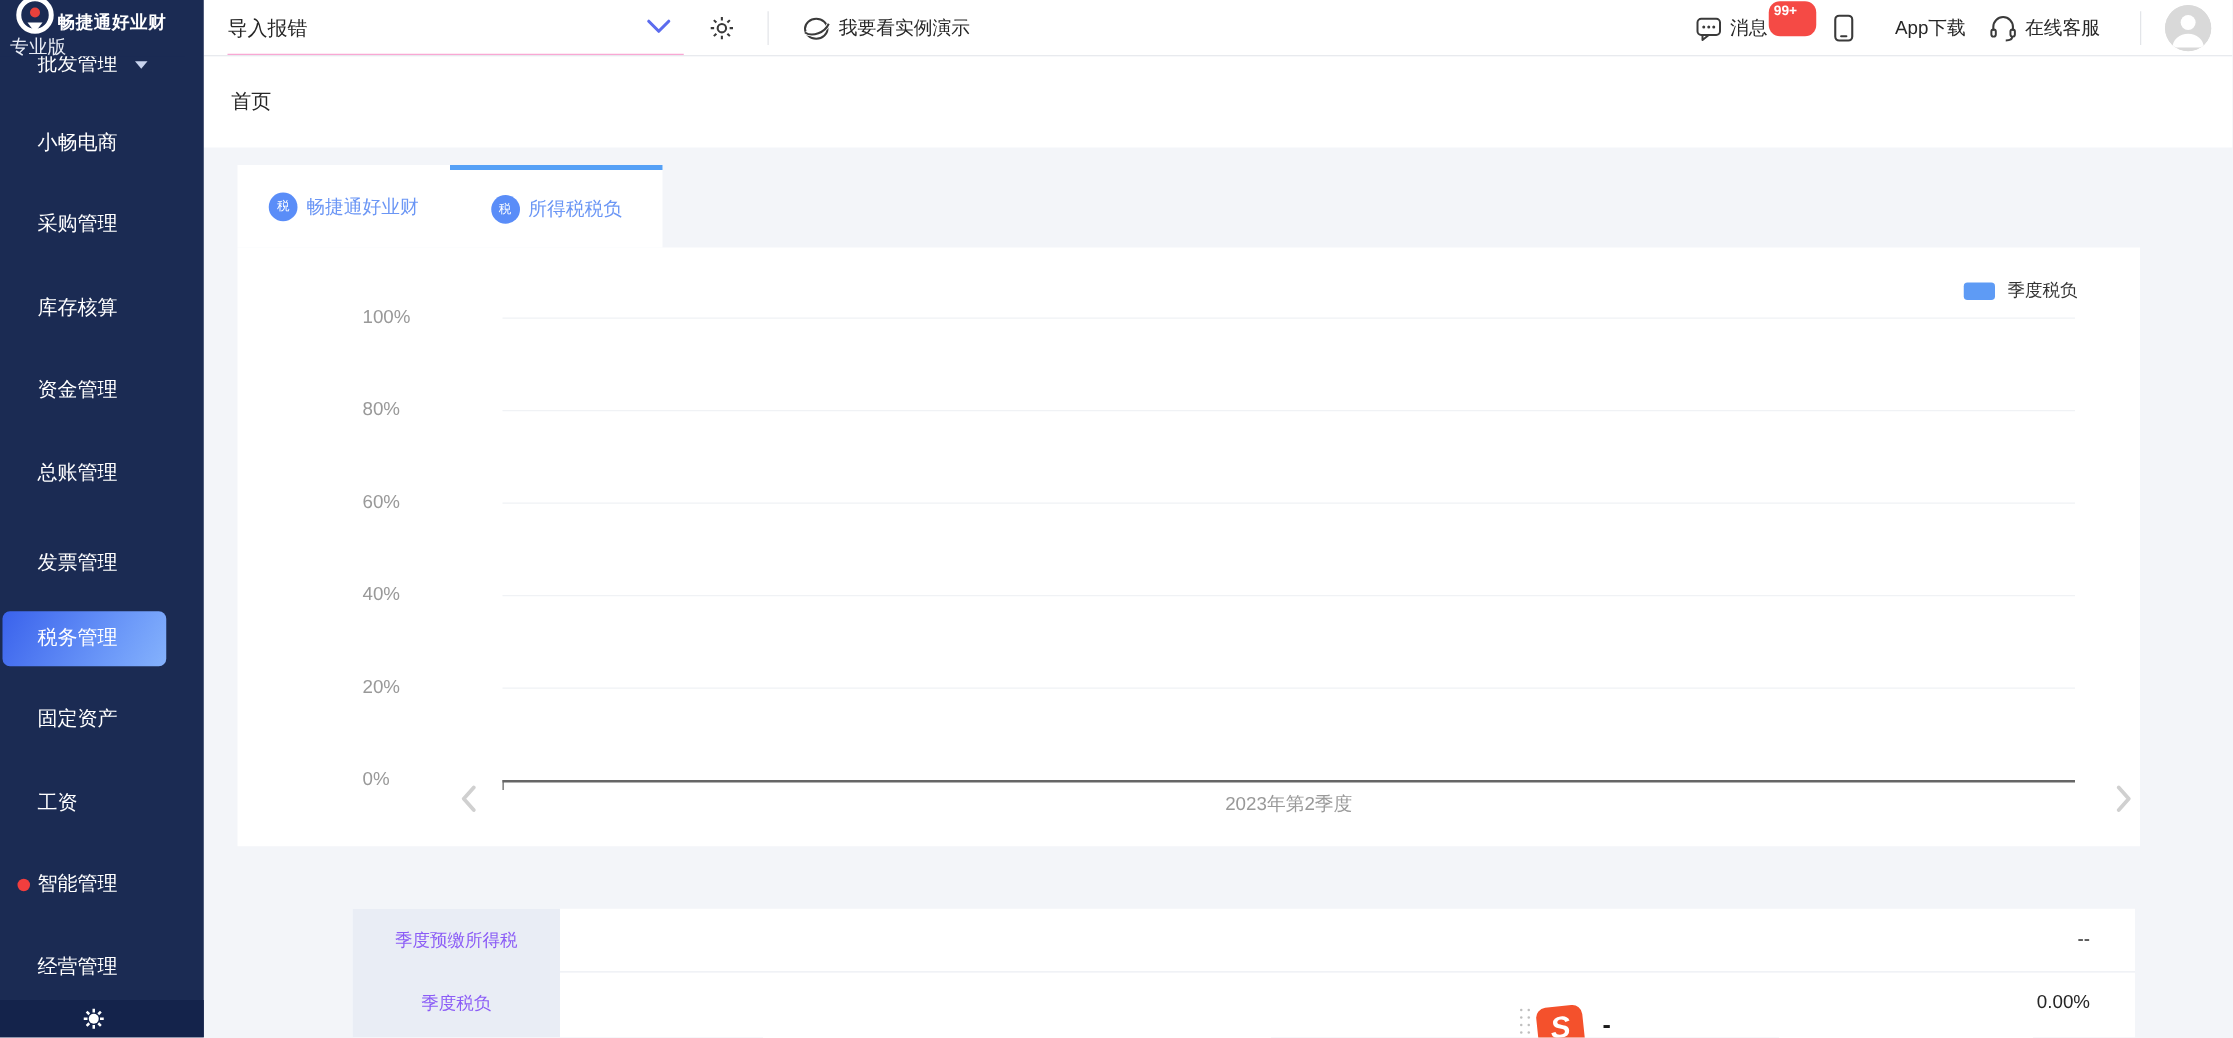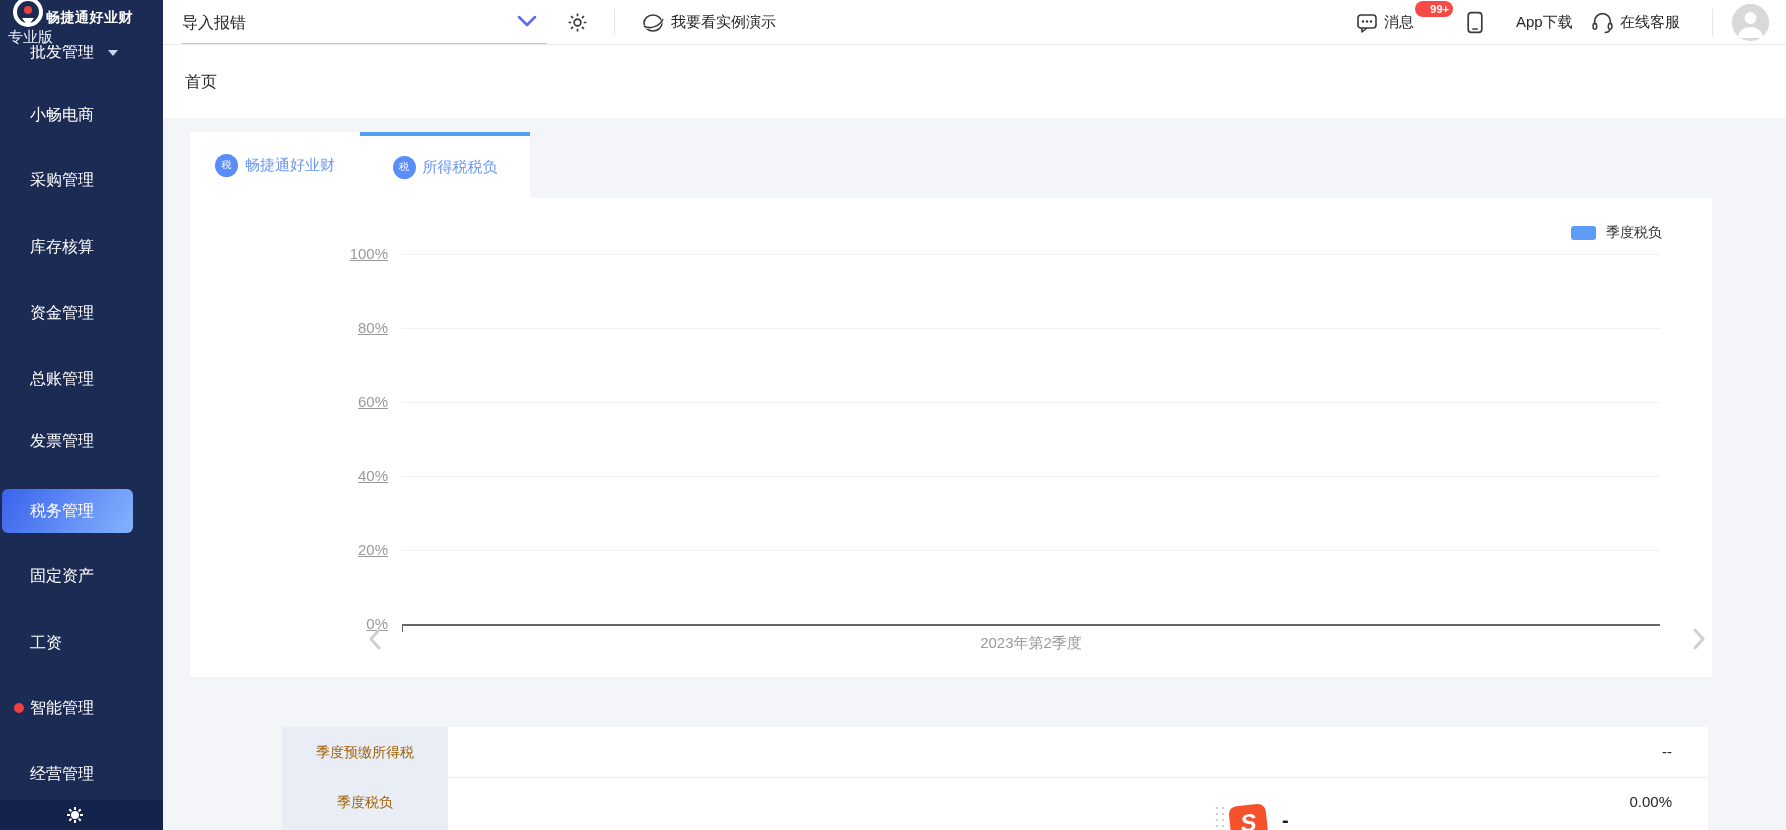--- a/index.html
+++ b/index.html
@@ -23,21 +23,21 @@
   #side-gear { position:absolute; left:66px; top:6px; }
 
   
   #topbar { left:163px; top:0; width:1623px; height:45px; background:#FFF; border-bottom:1px solid #E8EAEE; z-index:20; }
   .tb-text { color:#262626; font-size:15px; }
   #import-select { position:absolute; left:19px; top:0; width:365px; height:44px; border-bottom:1px solid #f9a8d4; cursor:pointer; }
   #import-select .val { position:absolute; left:0; top:13px; font-size:16px; color:#262626; }
   #import-chevron { position:absolute; right:10px; top:15px; }
   .vdivider { position:absolute; top:9px; width:1px; height:27px; background:#E3E5E9; }
   .tb-group { position:absolute; top:0; height:45px; display:flex; align-items:center; gap:6px; cursor:pointer; }
-  #badge-99 { position:absolute; left:1252px; top:1px; min-width:38px; height:16px; background:#F54A45; color:#FFF; font-size:11px; font-weight:bold; border-radius:9px; text-align:right; line-height:16px; padding:0 4px; z-index:3; }
+  #badge-99 { position:absolute; left:1252px; top:1px; min-width:38px; height:28px; background:#F54A45; color:#FFF; font-size:11px; font-weight:bold; border-radius:9px; text-align:left; line-height:16px; padding:0 4px; z-index:3; }
   #avatar { position:absolute; left:1569px; top:4px; width:37px; height:37px; border-radius:50%; background:#D9D9D9; overflow:hidden; cursor:pointer; }
 
   
   #tabbar { left:163px; top:45px; width:1623px; height:73px; background:#FFF; z-index:10; }
   #tab-home { position:absolute; left:22px; top:0; height:73px; line-height:73px; font-size:16px; color:#262626; cursor:pointer; }
   #tab-active { position:absolute; left:90px; top:7px; width:182px; height:66px; background:#5F7BF0; color:#FFF; font-size:16px; display:flex; align-items:center; justify-content:center; gap:10px; cursor:pointer; }
   #tab-active .x { font-size:15px; opacity:.95; cursor:pointer; }
 
   
   #content-bg { left:163px; top:118px; width:1623px; height:712px; background:#F3F5F9; }
@@ -47,30 +47,30 @@
   #subtab-1 { left:190px; }
   #subtab-2 { left:360px; border-top:4px solid #55A0F6; }
   .subtab-icon { width:23px; height:23px; border-radius:50%; background:#5A8DF8; color:#FFF; font-size:10px; display:flex; align-items:center; justify-content:center; flex:none; }
 
   
   #chart-card { left:190px; top:198px; width:1522px; height:479px; background:#FFF; }
   #legend { position:absolute; left:1381px; top:26px; display:flex; align-items:center; gap:10px; }
   #legend-swatch { width:25px; height:14px; border-radius:3px; background:#5E9BF5; }
   #legend-label { font-size:14px; color:#333; }
   .gridline { position:absolute; left:212px; width:1258px; height:1px; background:#F0F2F5; }
-  .ytick { position:absolute; left:100px; width:98px; text-align:right; font-size:15px; color:#999; transform:translateY(-9px);text-decoration:underline; }
+  .ytick { position:absolute; left:100px; width:98px; text-align:left; font-size:15px; color:#999; transform:translateY(-9px); }
   #xaxis { position:absolute; left:212px; top:426px; width:1258px; height:2px; background:#666; }
   #xaxis-tick { position:absolute; left:212px; top:426px; width:1px; height:8px; background:#666; }
   #xlabel { position:absolute; left:641px; top:436px; width:400px; text-align:center; font-size:15px; color:#999; }
   .pager { position:absolute; top:430px; color:#D0D0D0; cursor:pointer; }
 
   
   #taxtable { left:282px; top:727px; width:1426px; height:103px; background:#FFF; }
   #taxtable .hcol { position:absolute; left:0; top:0; width:166px; height:103px; background:#E9EDF5; }
-  .trow-label { position:absolute; left:0; width:166px; height:50px; line-height:50px; text-align:center; font-size:14px; color:#a16207; }
+  .trow-label { position:absolute; left:0; width:166px; height:50px; line-height:50px; text-align:center; font-size:14px; color:#8b5cf6; }
   .trow-value { position:absolute; left:166px; width:1242px; height:50px; line-height:50px; text-align:right; padding-right:18px; font-size:15px; color:#262626; }
   #row-div { position:absolute; left:166px; top:50px; width:1260px; height:1px; background:#EBEEF3; }
 
   
   #float-widget { left:1216px; top:803px; width:90px; height:40px; z-index:40; }
   #drag-dots { position:absolute; left:0; top:4px; width:10px; height:26px; display:grid; grid-template-columns:2px 2px; grid-auto-rows:2px; gap:4px 4px; cursor:grab; }
   #drag-dots i { background:#BFBFBF; border-radius:50%; }
   #orange-logo { position:absolute; left:14px; top:2px; width:37px; height:37px; background:#F4512C; border-radius:8px; transform:rotate(-6deg); color:#FFF; font-weight:bold; font-style:italic; font-size:24px; text-align:center; line-height:36px; cursor:pointer; }
   #widget-dash { position:absolute; left:66px; top:6px; color:#1a1a1a; font-size:20px; font-weight:bold; cursor:pointer; }
 
@@ -97,21 +97,21 @@
       </div>
       <div id="brand-name">畅捷通好业财</div>
       <div id="brand-edition">专业版</div>
     </div>
 
     <div class="side-item" style="top:93px;"><span>小畅电商</span></div>
     <div class="side-item" style="top:158px;"><span>采购管理</span></div>
     <div class="side-item" style="top:225px;"><span>库存核算</span></div>
     <div class="side-item" style="top:291px;"><span>资金管理</span></div>
     <div class="side-item" style="top:357px;"><span>总账管理</span></div>
-    <div class="side-item" style="top:419px;"><span>发票管理</span></div>
+    <div class="side-item" style="top:429px;"><span>发票管理</span></div>
     <div class="side-item active" style="top:489px;"><span>税务管理</span></div>
     <div class="side-item" style="top:554px;"><span>固定资产</span></div>
     <div class="side-item" style="top:621px;"><span>工资</span></div>
     <div class="side-item" style="top:686px;">
       <span class="red-dot"></span>
       <span>智能管理</span>
     </div>
     <div class="side-item" style="top:752px;"><span>经营管理</span></div>
 
     <div id="side-bottom">

